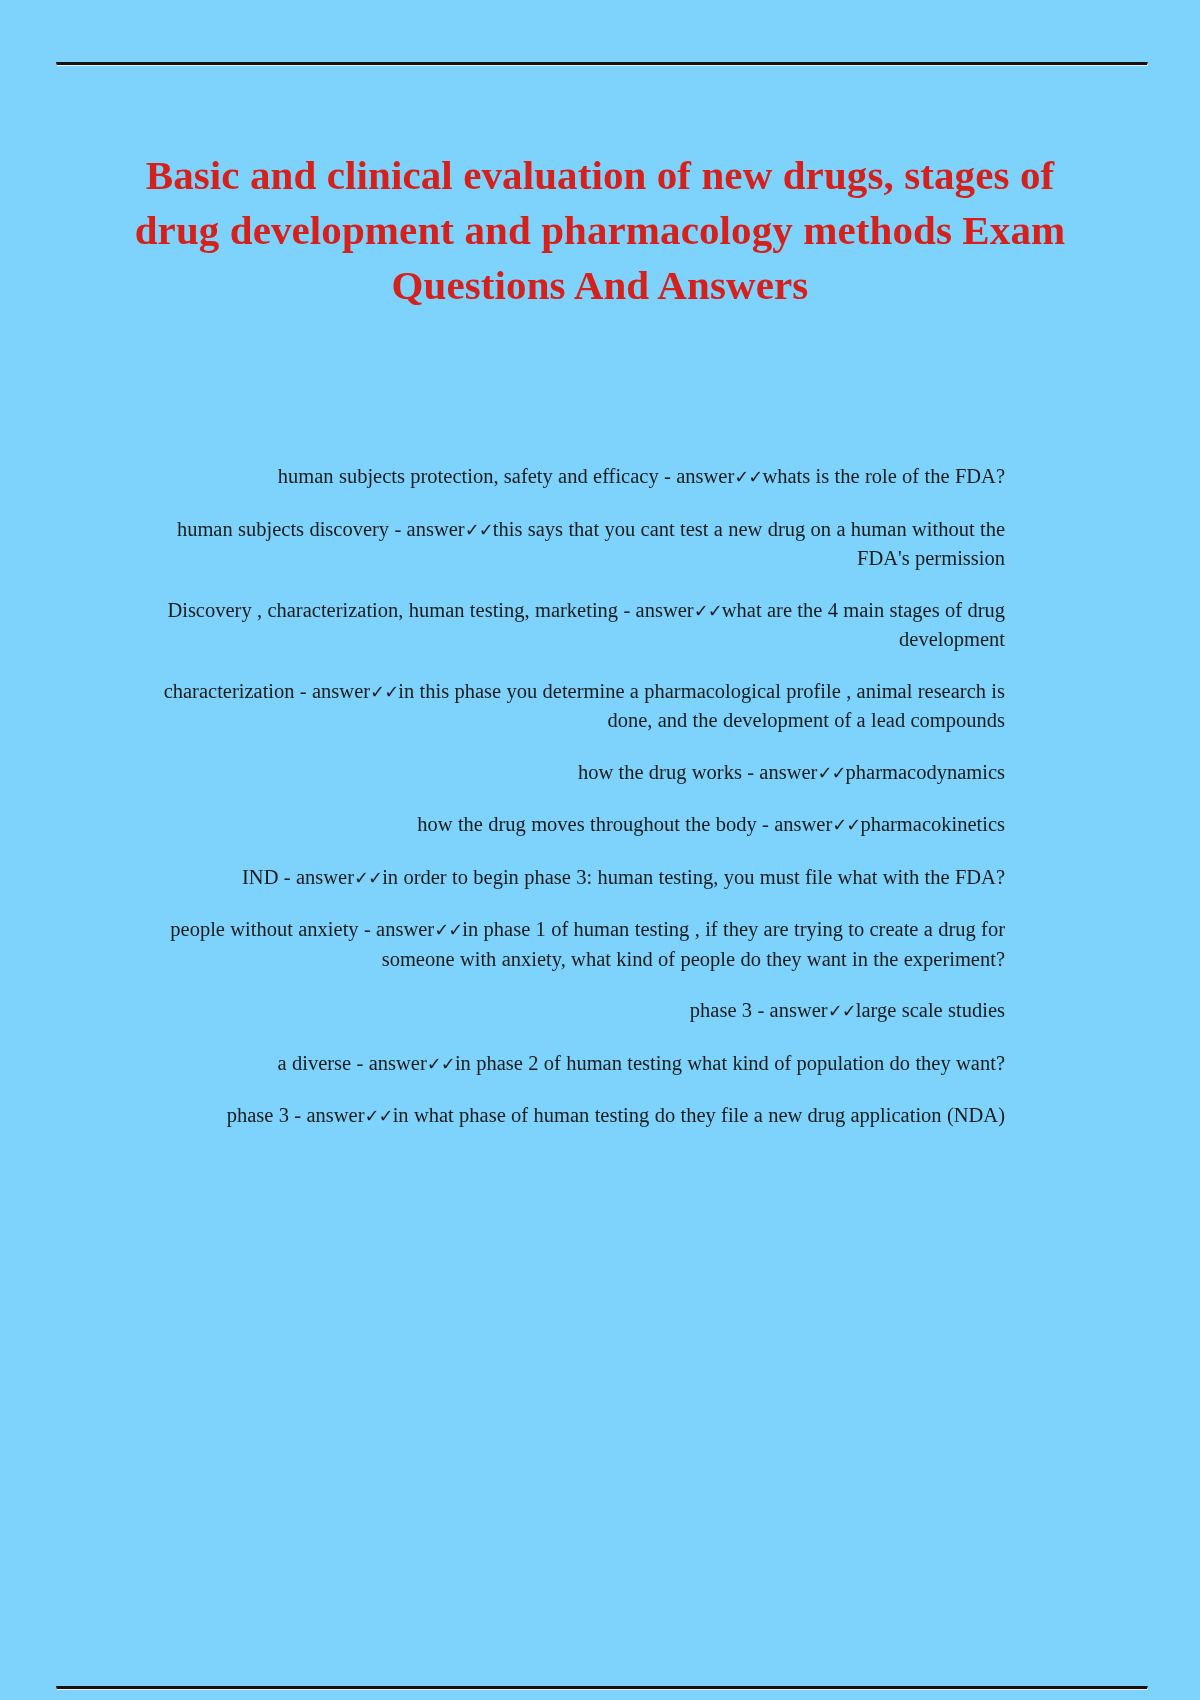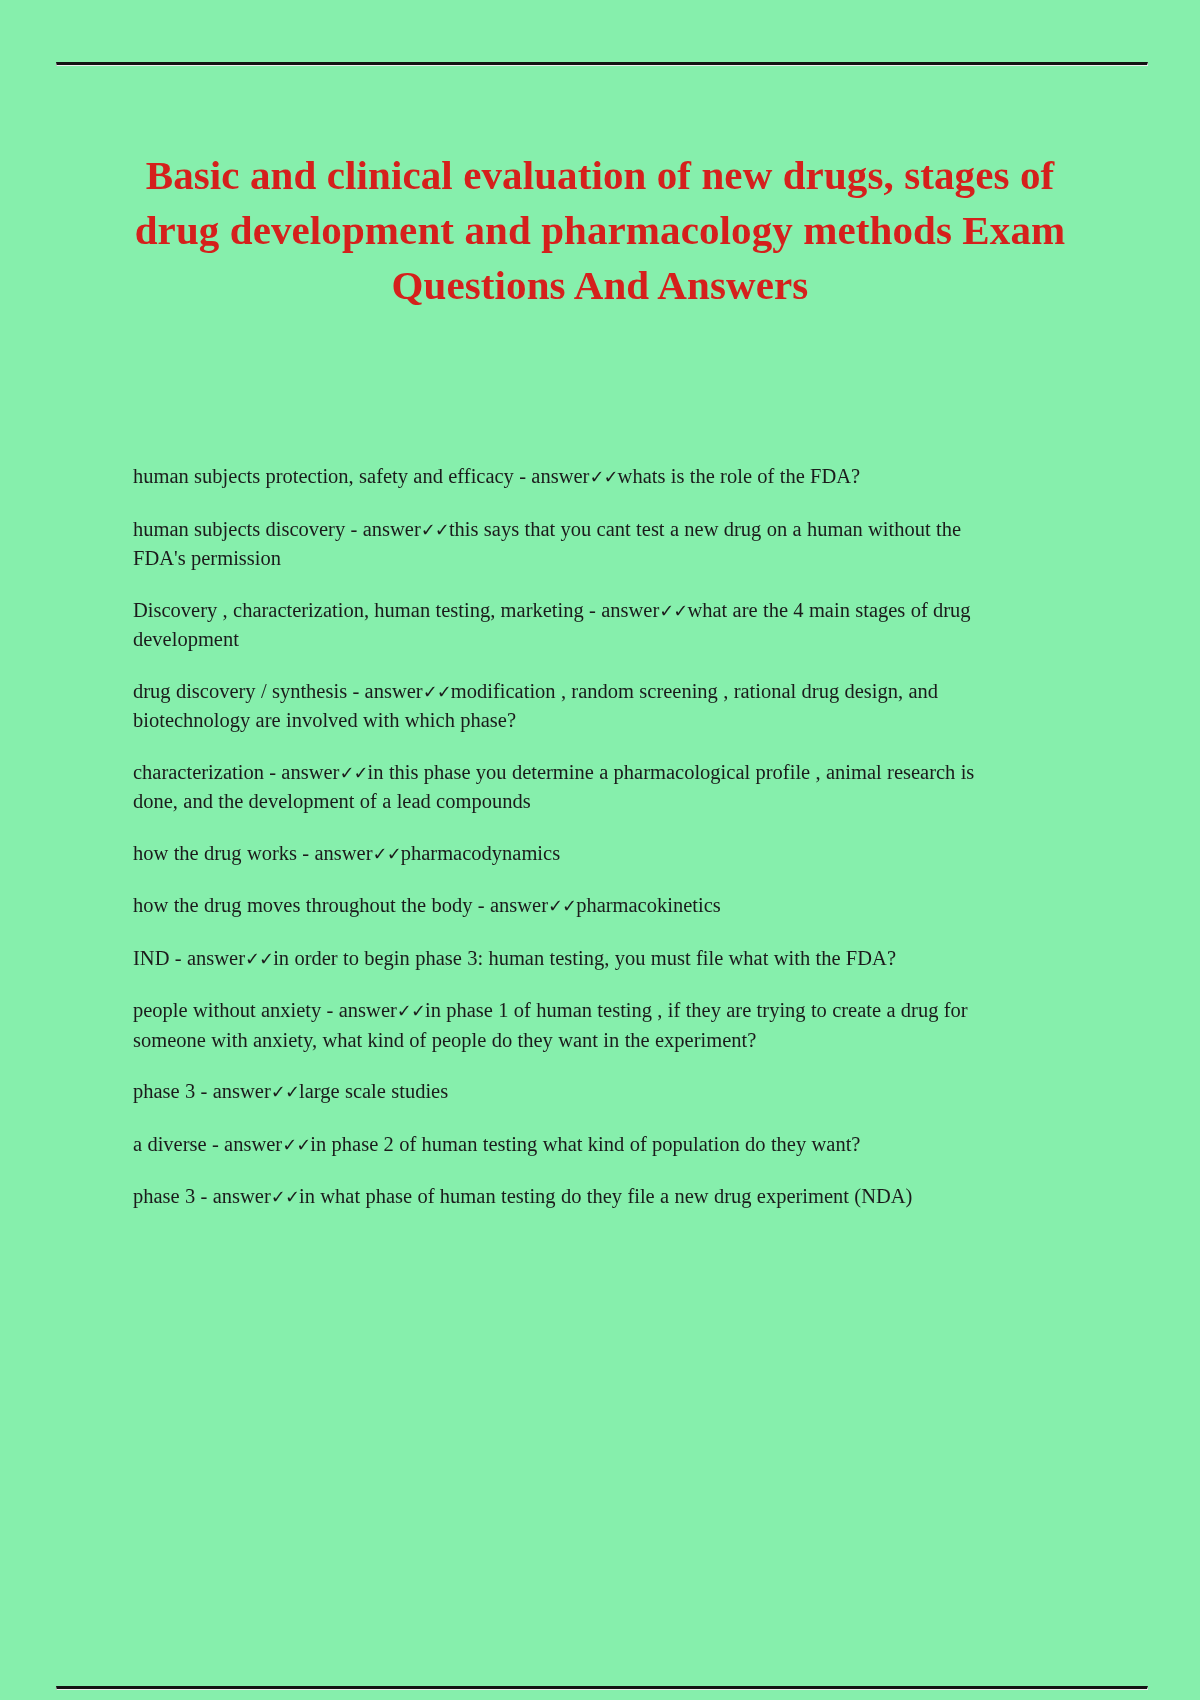--- a/index.html
+++ b/index.html
@@ -5,21 +5,21 @@
 <style>
   html, body {
     margin: 0;
     padding: 0;
     background: #ffffff;
   }
   .page {
     position: relative;
     width: 1200px;
     height: 1700px;
-    background: #86efac;
+    background: #7dd3fc;
     overflow: hidden;
     font-family: "Liberation Serif", "DejaVu Serif", serif;
   }
 
   
   .rule {
     position: absolute;
     left: 56px;
     width: 1090px;
     height: 0;
@@ -50,21 +50,21 @@
     left: 133px;
     top: 462px;
     width: 872px;
   }
   .qa-item {
     margin: 0 0 23px 0;
     color: #1b1b1b;
     font-family: "Liberation Serif", "DejaVu Serif", serif;
     font-size: 20.5px;
     line-height: 28.5px;
-    text-align: left;
+    text-align: right;
     word-spacing: 0.2px;
   }
   .qa-item:last-child { margin-bottom: 0; }
 
   
   .check-mark {
     font-family: "DejaVu Sans", sans-serif;
     font-weight: bold;
     font-size: 18px;
     letter-spacing: -1px;
@@ -78,26 +78,25 @@
 <div class="page">
 
   <hr class="rule rule-top">
 
   <h1 class="doc-title">Basic and clinical evaluation of new drugs, stages of drug development and pharmacology methods Exam Questions And Answers</h1>
 
   <div class="body-block">
       <p class="qa-item"><span>human subjects protection, safety and efficacy</span><span> - answer</span><span class="check-mark">✓✓</span><span>whats is the role of the FDA?</span></p>
       <p class="qa-item"><span>human subjects discovery</span><span> - answer</span><span class="check-mark">✓✓</span><span>this says that you cant test a new drug on a human without the FDA's permission</span></p>
       <p class="qa-item"><span>Discovery , characterization, human testing, marketing</span><span> - answer</span><span class="check-mark">✓✓</span><span>what are the 4 main stages of drug development</span></p>
-      <p class="qa-item"><span>drug discovery / synthesis</span><span> - answer</span><span class="check-mark">✓✓</span><span>modification , random screening , rational drug design, and biotechnology are involved with which phase?</span></p>
       <p class="qa-item"><span>characterization</span><span> - answer</span><span class="check-mark">✓✓</span><span>in this phase you determine a pharmacological profile , animal research is done, and the development of a lead compounds</span></p>
       <p class="qa-item"><span>how the drug works</span><span> - answer</span><span class="check-mark">✓✓</span><span>pharmacodynamics</span></p>
       <p class="qa-item"><span>how the drug moves throughout the body</span><span> - answer</span><span class="check-mark">✓✓</span><span>pharmacokinetics</span></p>
       <p class="qa-item"><span>IND</span><span> - answer</span><span class="check-mark">✓✓</span><span>in order to begin phase 3: human testing, you must file what with the FDA?</span></p>
       <p class="qa-item"><span>people without anxiety</span><span> - answer</span><span class="check-mark">✓✓</span><span>in phase 1 of human testing , if they are trying to create a drug for someone with anxiety, what kind of people do they want in the experiment?</span></p>
       <p class="qa-item"><span>phase 3</span><span> - answer</span><span class="check-mark">✓✓</span><span>large scale studies</span></p>
       <p class="qa-item"><span>a diverse</span><span> - answer</span><span class="check-mark">✓✓</span><span>in phase 2 of human testing what kind of population do they want?</span></p>
-      <p class="qa-item"><span>phase 3</span><span> - answer</span><span class="check-mark">✓✓</span><span>in what phase of human testing do they file a new drug experiment (NDA)</span></p>
+      <p class="qa-item"><span>phase 3</span><span> - answer</span><span class="check-mark">✓✓</span><span>in what phase of human testing do they file a new drug application (NDA)</span></p>
     </div>
 
   <hr class="rule rule-bottom">
 
 </div>
 
 </body></html>

